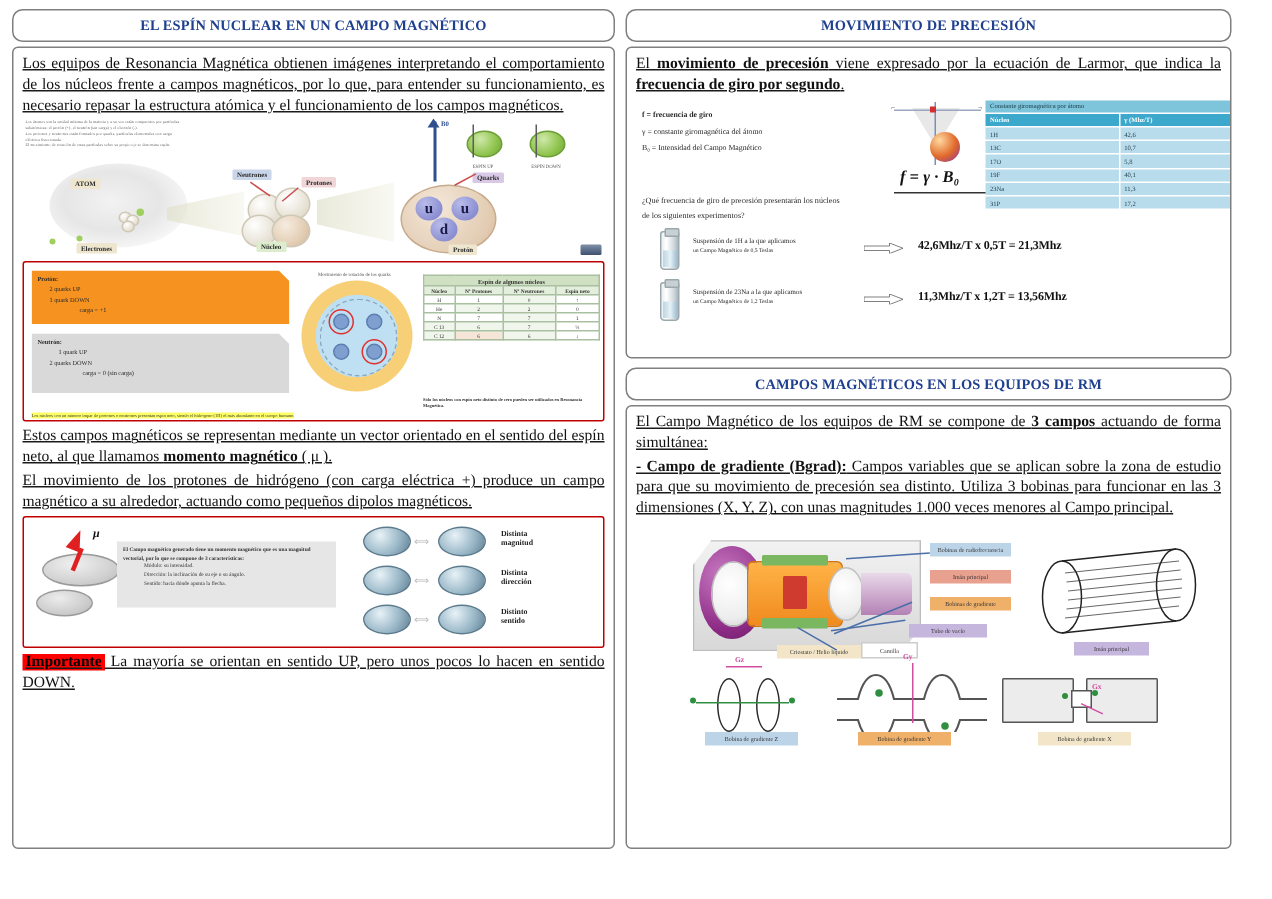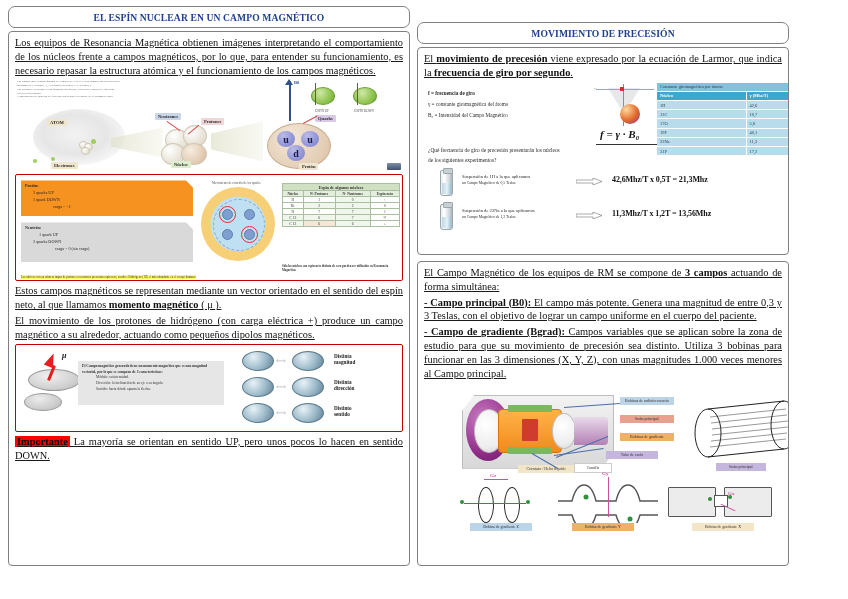--- a/index.html
+++ b/index.html
@@ -41,21 +41,21 @@
     color: #111111;
   }
 
   
   .cols {
     display: flex;
     gap: 7px;
     height: 560px;
   }
   .col-left { width: 402px; display: flex; flex-direction: column; }
-  .col-right { width: 372px; display: flex; flex-direction: column; margin-top: 16px; }
+  .col-right { width: 404px; display: flex; flex-direction: column; }
 
   
   .sec-head {
     border: 1.2px solid #7f7f7f;
     border-radius: 7px;
     height: 20px;
     display: flex;
     align-items: center;
     justify-content: center;
     background: #ffffff;
@@ -702,25 +702,27 @@
             <div>Suspensión de 23Na a la que aplicamos</div>
             <div style="font-size:3.8px;">un Campo Magnético de 1,2 Teslas</div>
           </div>
           <svg class="fat-arrow" style="left:152px;top:130px;" viewBox="0 0 26 7">
             <polygon points="0,2 17,2 17,0 26,3.5 17,7 17,5 0,5" fill="#ffffff" stroke="#555" stroke-width="0.5"></polygon>
           </svg>
           <div class="ex-res" style="left:188px;top:127px;">11,3Mhz/T x 1,2T = 13,56Mhz</div>
         </div>
       </div>
 
+      <div class="sec-head">
+        <span class="txt">CAMPOS MAGNÉTICOS EN LOS EQUIPOS DE RM</span>
+      </div>
 
       <div class="sec-body">
         <p class="para j">El Campo Magnético de los equipos de RM se compone de <span class="b">3 campos</span> actuando de forma simultánea:</p>
 
-        <p class="para j"><span class="b">- Campo principal (B0):</span><span> El campo más potente. Genera una magnitud de entre 0,3 y 3 Teslas, con el objetivo de lograr un campo uniforme en el cuerpo del paciente.</span></p>
         <p class="para j"><span class="b">- Campo de gradiente (Bgrad):</span><span> Campos variables que se aplican sobre la zona de estudio para que su movimiento de precesión sea distinto. Utiliza 3 bobinas para funcionar en las 3 dimensiones (X, Y, Z), con unas magnitudes 1.000 veces menores al Campo principal.</span></p>
 
         <div class="mri-wrap">
 
           <div class="mri-base" style="left:38px;top:12px;width:150px;height:72px;clip-path:polygon(8% 0,100% 0,100% 78%,92% 100%,0 100%,0 22%);"></div>
           <div class="mri-purple" style="left:42px;top:16px;width:44px;height:62px;"></div>
           <div class="mri-bore" style="left:50px;top:26px;width:28px;height:42px;"></div>
           <div class="mri-coil" style="left:74px;top:26px;width:62px;height:42px;border-radius:4px;"></div>
           <div class="mri-green" style="left:84px;top:22px;width:44px;height:7px;"></div>
           <div class="mri-green" style="left:84px;top:64px;width:44px;height:7px;"></div>

